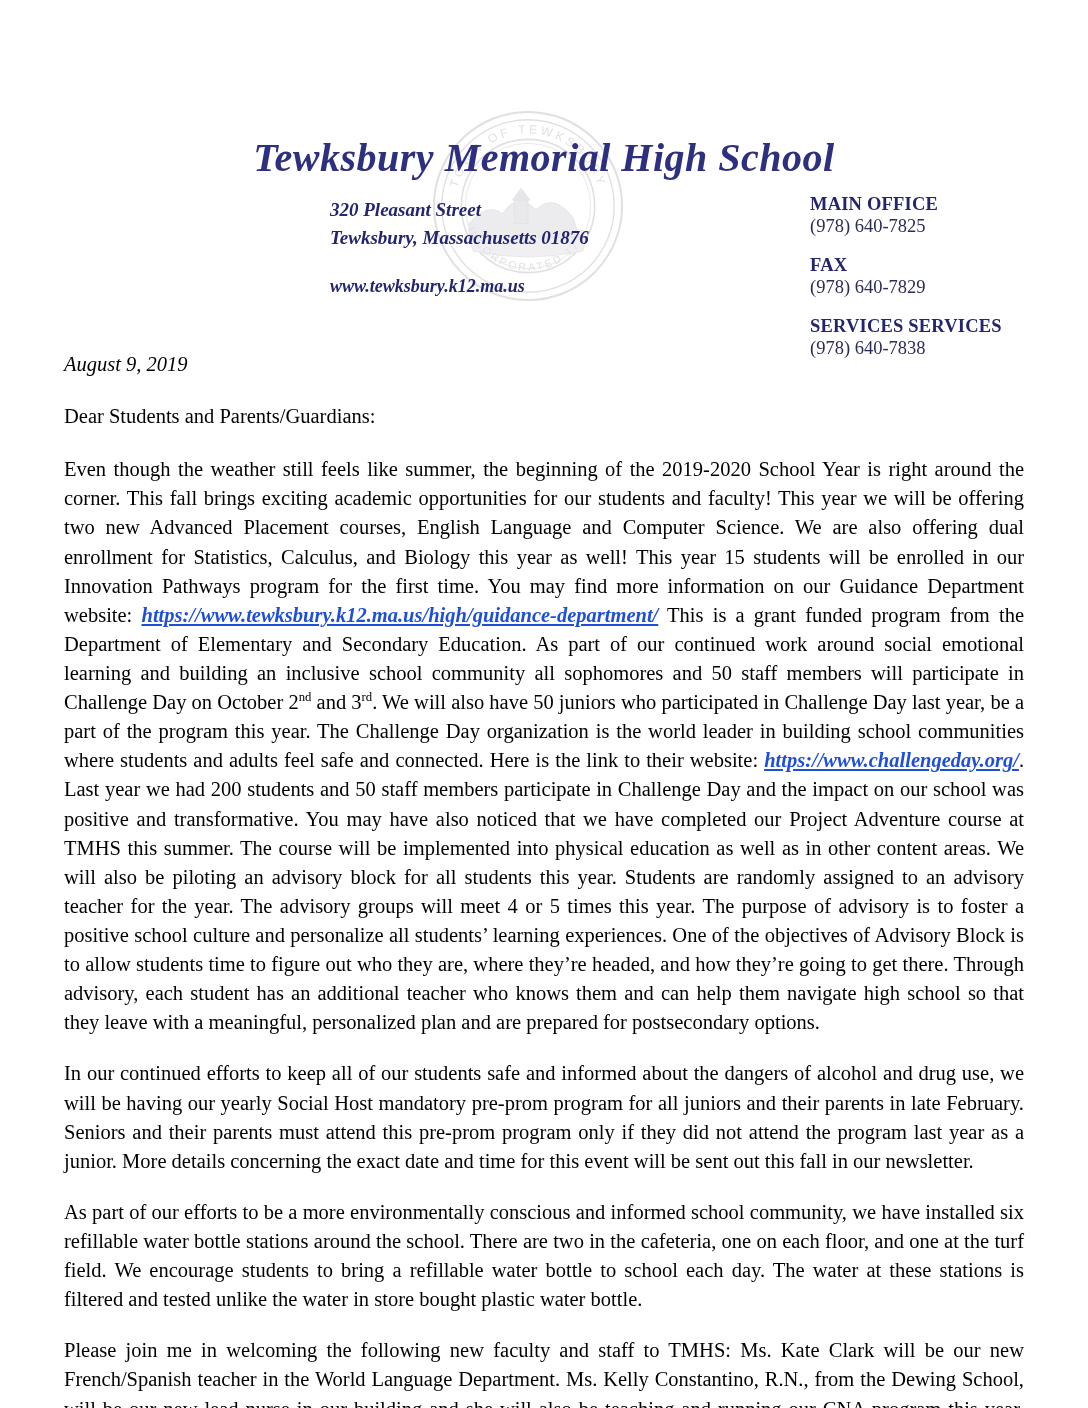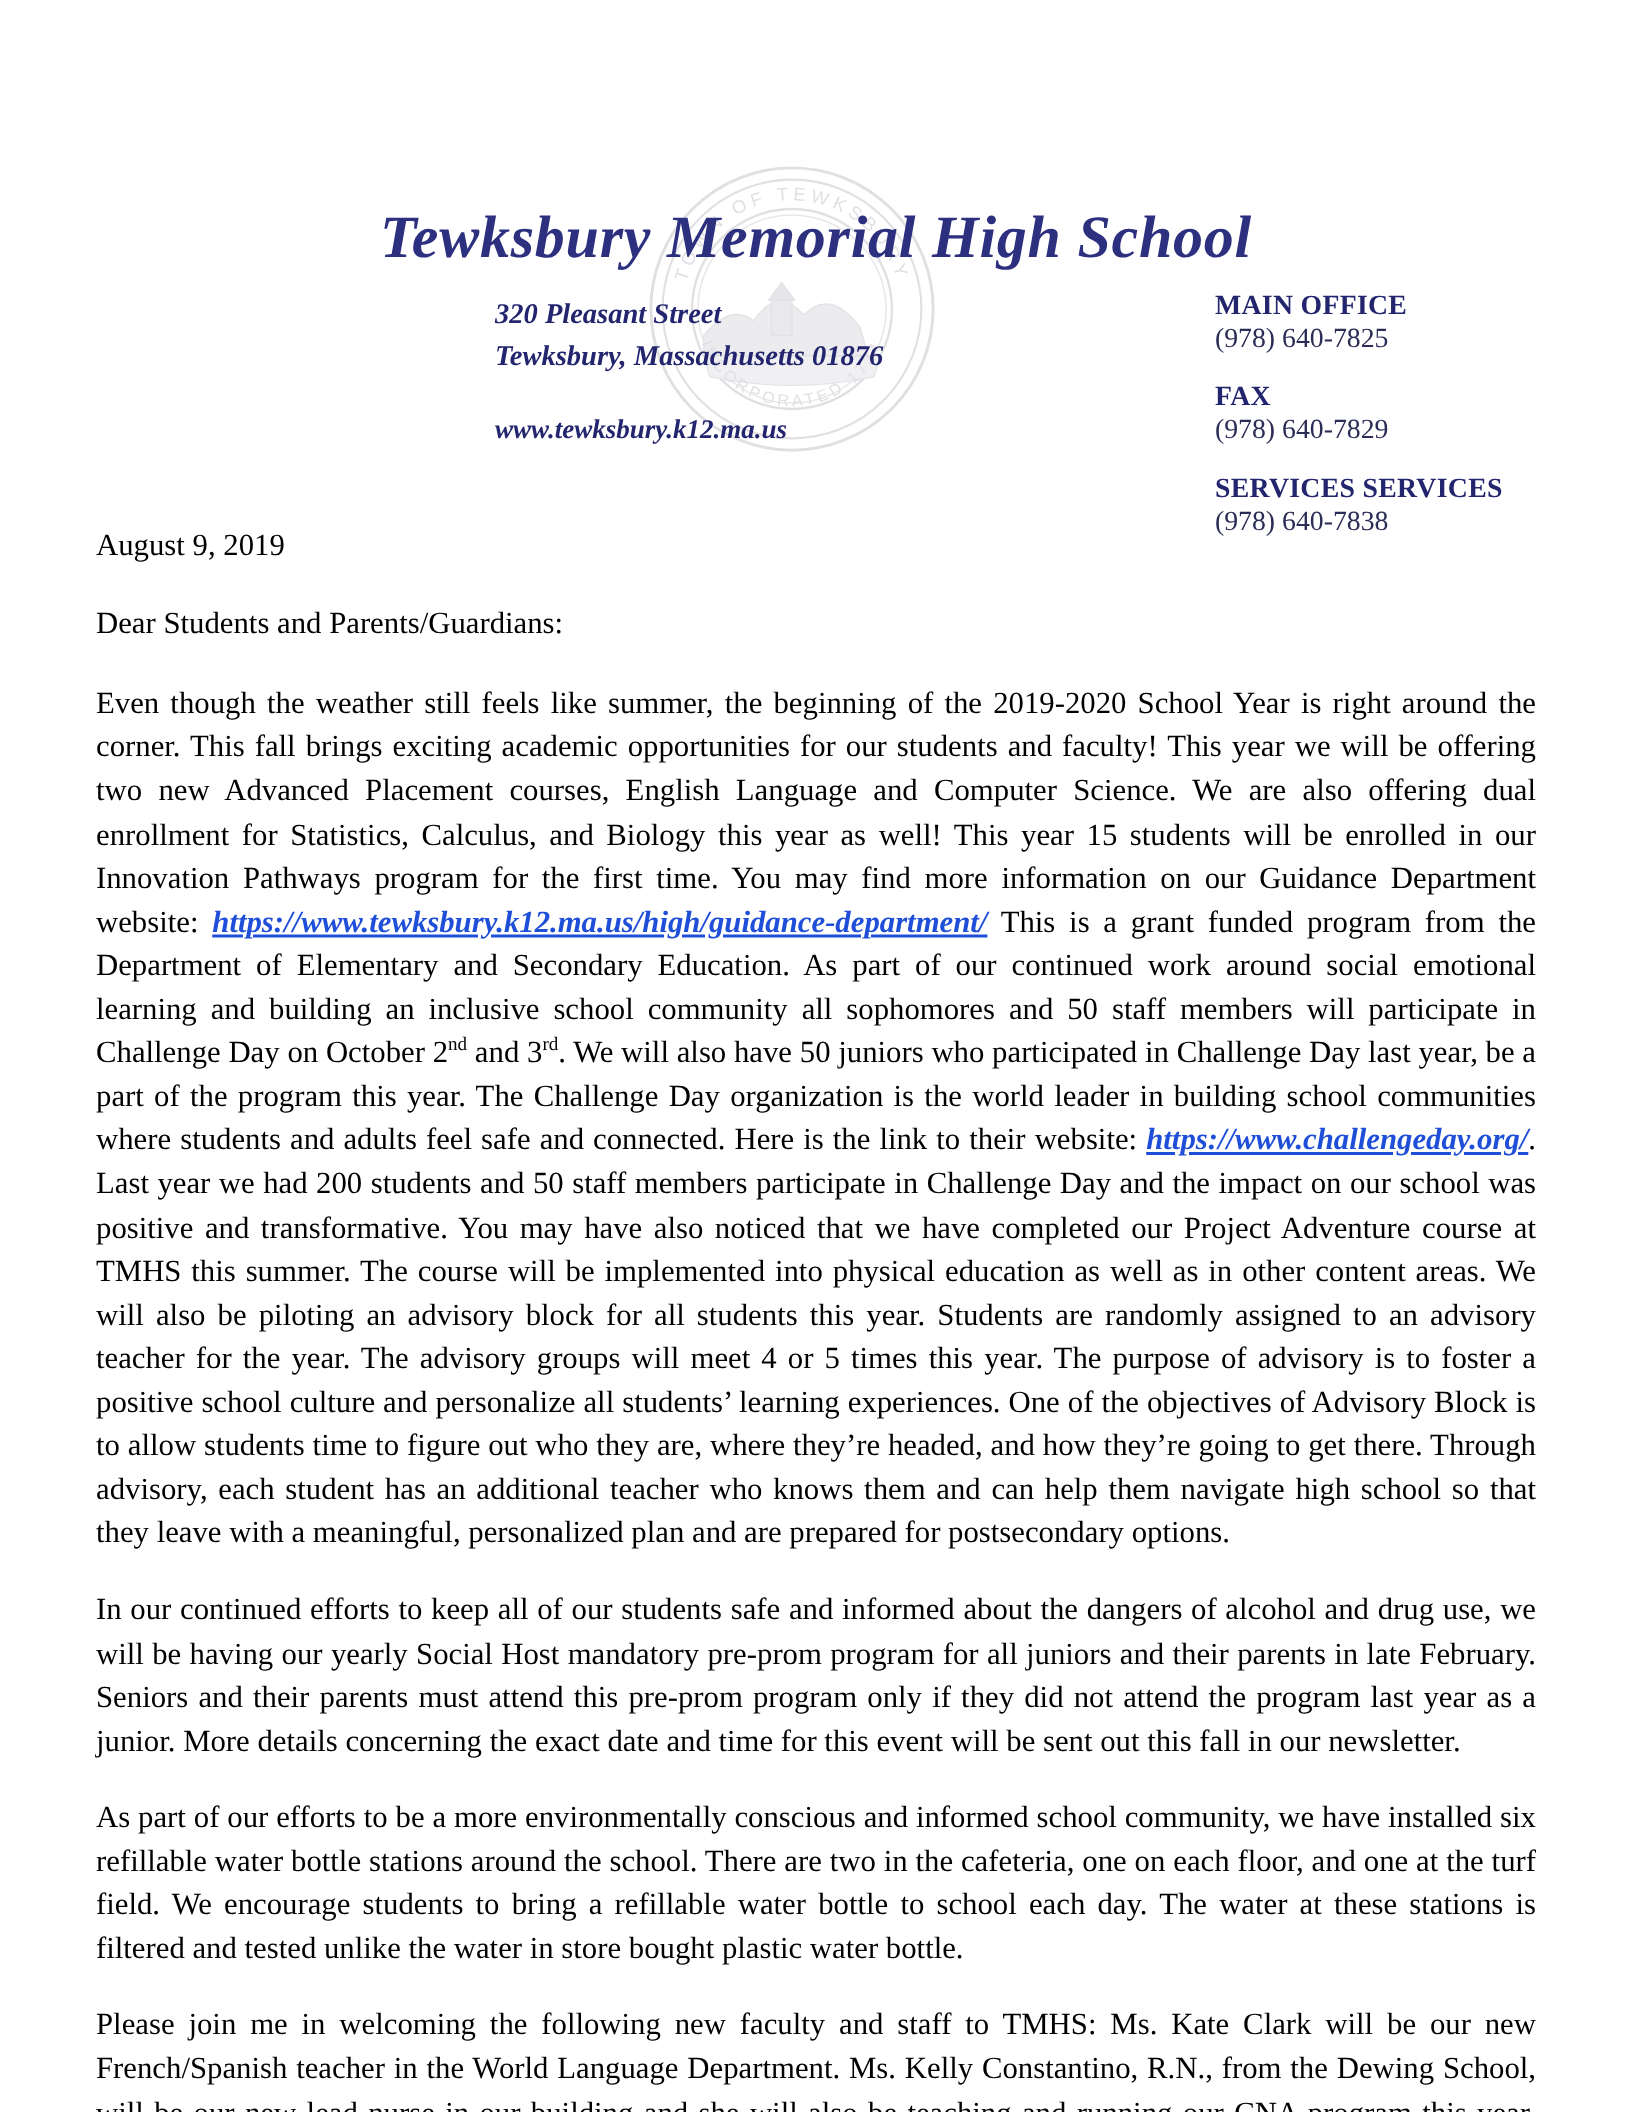--- a/index.html
+++ b/index.html
@@ -97,20 +97,21 @@
   .letter-body {
     position: absolute;
     left: 64px;
     top: 352px;
     width: 960px;
   }
   .date-line {
     font-size: 20.5px;
     line-height: 1.25;
     margin-bottom: 26px;
+    font-style: italic;
   }
   .salutation {
     font-size: 20.5px;
     line-height: 1.25;
     margin-bottom: 26px;
     margin-top: 20px;
   }
   p.para {
     font-size: 20.5px;
     line-height: 1.42;

